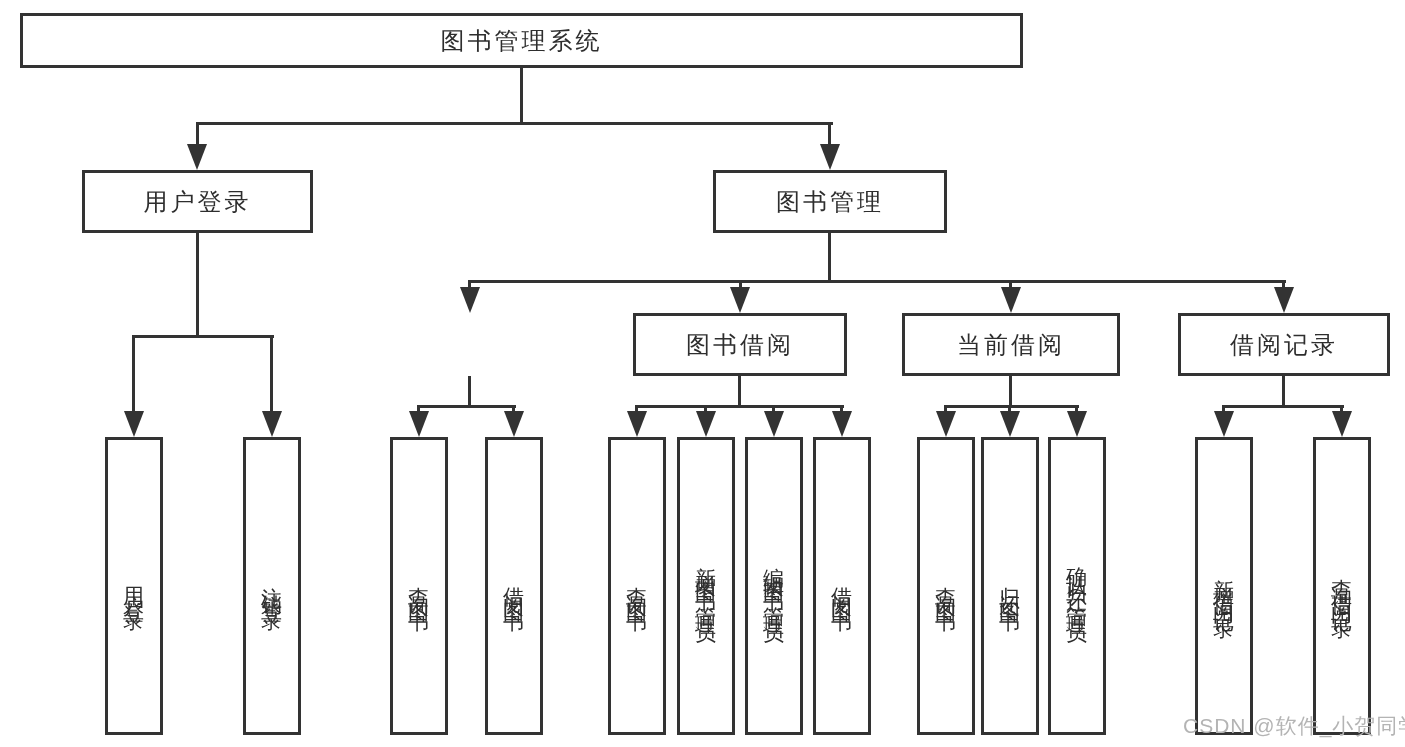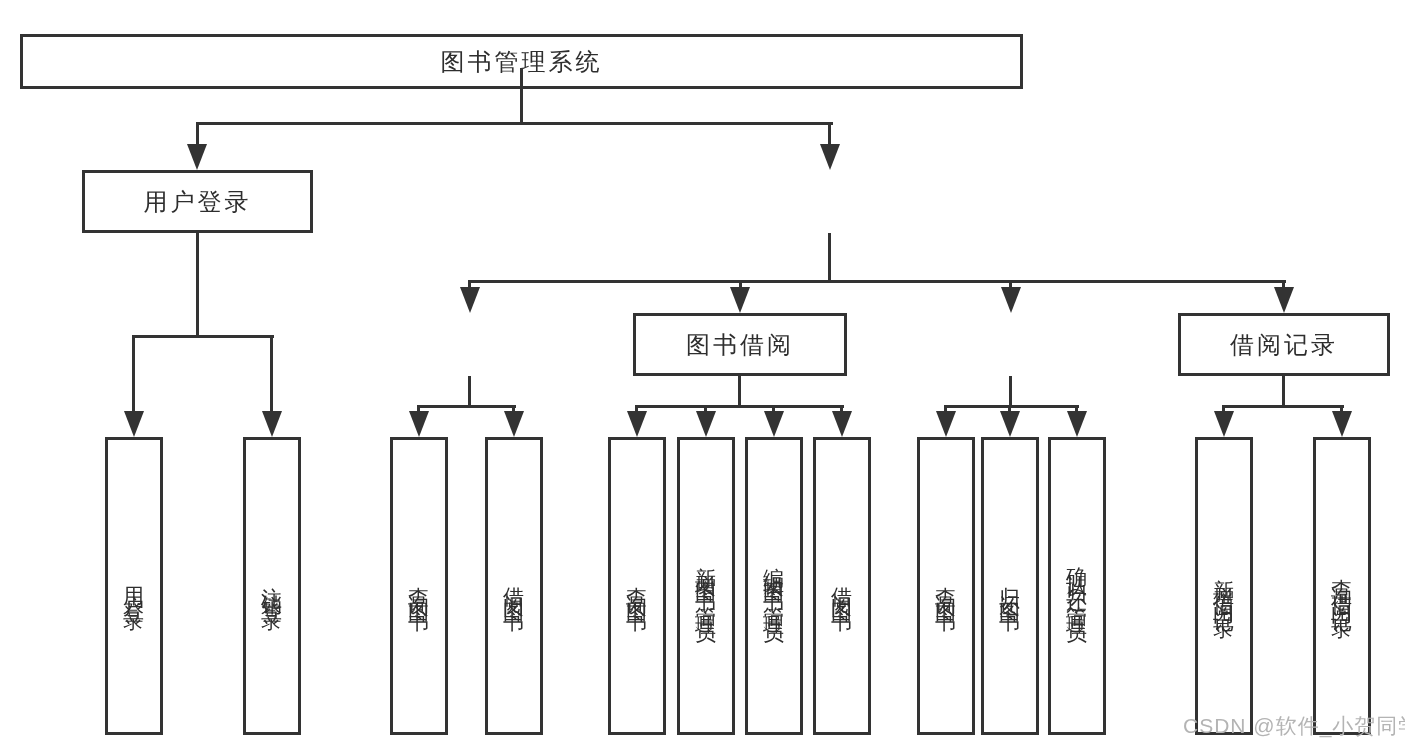--- a/index.html
+++ b/index.html
@@ -25,50 +25,52 @@
   .watermark{
     position:absolute;left:1183px;top:712px;z-index:10;
     font-size:21px;letter-spacing:1px;color:#b4b4b4;white-space:nowrap;
   }
 </style>
 </head>
 <body>
 
 <div class="canvas">
 
-  <div class="box hbox" style="left:20px;top:13px;width:1003px;height:55px;margin-top:21px;">图书管理系统</div>
+  <div class="box hbox" style="left:20px;top:13px;width:1003px;height:55px;">图书管理系统</div>
 
   <div class="line" style="left:520px;top:68px;width:3px;height:57px;"></div>
   <div class="line" style="left:196px;top:122px;width:637px;height:3px;"></div>
   <div class="line" style="left:196px;top:125px;width:3px;height:23px;"></div>
   <div class="line" style="left:828px;top:125px;width:3px;height:23px;"></div>
   <div class="arrow" style="left:187px;top:144px;"></div>
   <div class="arrow" style="left:820px;top:144px;"></div>
 
   <div class="box hbox" style="left:82px;top:170px;width:231px;height:63px;">用户登录</div>
+  <div class="box hbox" style="left:713px;top:170px;width:234px;height:63px;">图书管理</div>
 
   <div class="line" style="left:196px;top:233px;width:3px;height:104px;"></div>
   <div class="line" style="left:132px;top:335px;width:142px;height:3px;"></div>
   <div class="line" style="left:132px;top:338px;width:3px;height:75px;"></div>
   <div class="line" style="left:270px;top:338px;width:3px;height:75px;"></div>
   <div class="arrow" style="left:124px;top:411px;"></div>
   <div class="arrow" style="left:262px;top:411px;"></div>
 
   <div class="line" style="left:828px;top:233px;width:3px;height:50px;"></div>
   <div class="line" style="left:468px;top:280px;width:818px;height:3px;"></div>
   <div class="line" style="left:468px;top:283px;width:3px;height:7px;"></div>
   <div class="line" style="left:739px;top:283px;width:3px;height:7px;"></div>
   <div class="line" style="left:1009px;top:283px;width:3px;height:7px;"></div>
   <div class="line" style="left:1282px;top:283px;width:3px;height:7px;"></div>
   <div class="arrow" style="left:460px;top:287px;"></div>
   <div class="arrow" style="left:730px;top:287px;"></div>
   <div class="arrow" style="left:1001px;top:287px;"></div>
   <div class="arrow" style="left:1274px;top:287px;"></div>
 
   <div class="box hbox" style="left:633px;top:313px;width:214px;height:63px;text-align:right;">图书借阅</div>
+  <div class="box hbox" style="left:902px;top:313px;width:218px;height:63px;">当前借阅</div>
   <div class="box hbox" style="left:1178px;top:313px;width:212px;height:63px;">借阅记录</div>
 
   <div class="line" style="left:468px;top:376px;width:3px;height:32px;"></div>
   <div class="line" style="left:417px;top:405px;width:99px;height:3px;"></div>
   <div class="line" style="left:417px;top:408px;width:3px;height:5px;"></div>
   <div class="line" style="left:512px;top:408px;width:3px;height:5px;"></div>
   <div class="arrow" style="left:409px;top:411px;"></div>
   <div class="arrow" style="left:504px;top:411px;"></div>
 
   <div class="line" style="left:738px;top:376px;width:3px;height:32px;"></div>

